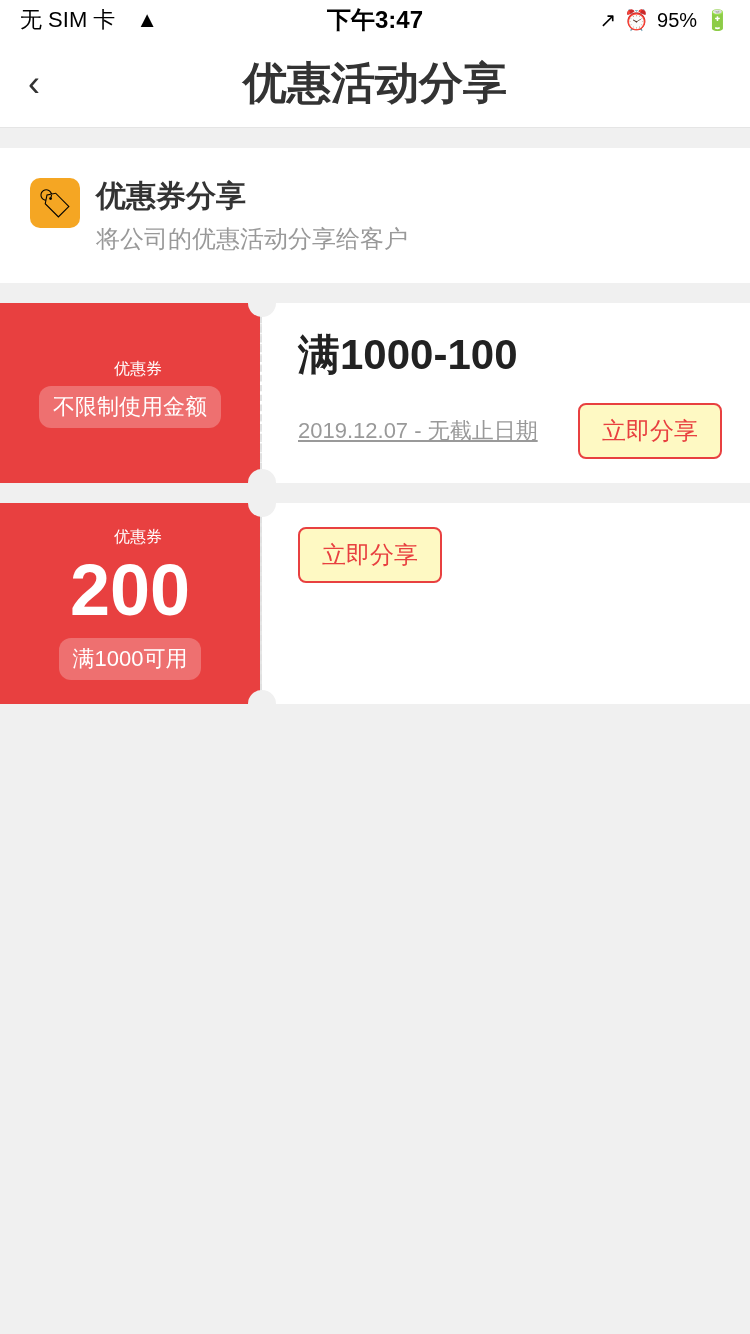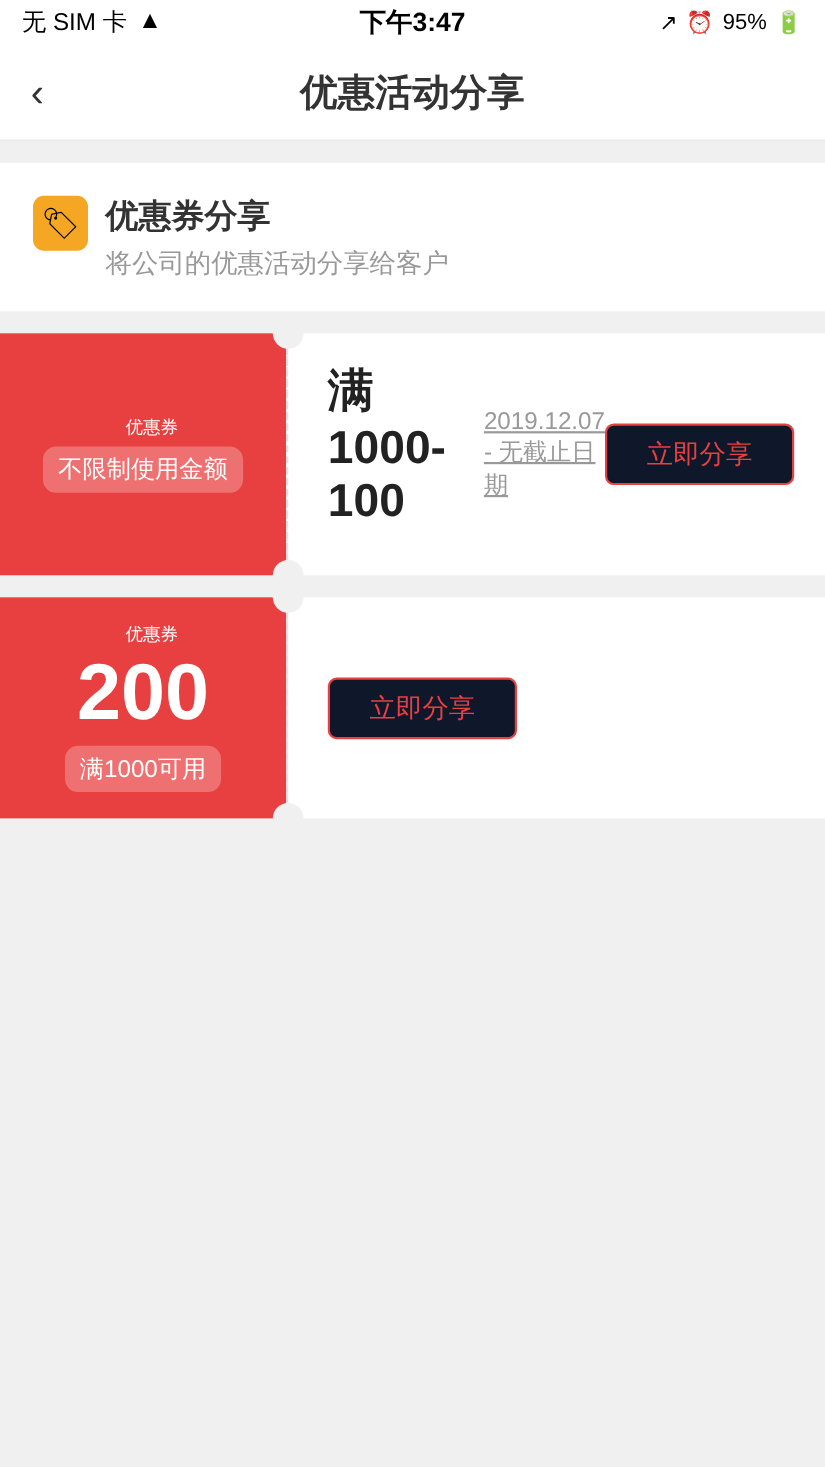--- a/index.html
+++ b/index.html
@@ -19,21 +19,22 @@
       background: #fff;
       display: flex;
       align-items: center;
       justify-content: space-between;
       padding: 0 20px;
       font-size: 24px;
       font-weight: 500;
     }
     .status-left {
       display: flex;
-      gap: 10px;
+      align-items: center;
+      gap: 21px;
       font-size: 22px;
     }
     .status-center {
       font-size: 24px;
       font-weight: 600;
       position: absolute;
       left: 50%;
       transform: translateX(-50%);
     }
     .status-right {
@@ -57,21 +58,21 @@
     .nav-back {
       position: absolute;
       left: 28px;
       font-size: 36px;
       color: #333;
       cursor: pointer;
       display: flex;
       align-items: center;
     }
     .nav-title {
-      font-size: 34px;
+      font-size: 44px;
       font-weight: 600;
       color: #333;
     }
 
     
     .section-header {
       background: #fff;
       padding: 28px 30px;
       display: flex;
       align-items: flex-start;
@@ -182,21 +183,21 @@
       background: rgba(255,255,255,0.25);
       padding: 6px 14px;
       border-radius: 12px;
       text-align: center;
     }
 
     
     .coupon-right {
       flex: 1;
       display: flex;
-      flex-direction: row;
+      flex-direction: column;
       justify-content: space-between;
       padding: 24px 28px 24px 36px;
       border-left: 2px dashed #e5e5e5;
     }
     .coupon-title {
       font-size: 42px;
       font-weight: 700;
       color: #222;
       margin-bottom: 20px;
     }
@@ -206,23 +207,23 @@
       justify-content: space-between;
     }
     .coupon-date {
       font-size: 22px;
       color: #999;
       text-decoration: underline;
     }
     .coupon-share-btn {
       border: 2px solid #e84040;
       color: #e84040;
-      background: #0f172a;
-      font-size: 24px;
-      padding: 10px 36px;
+      background: #fef9c3;
+      font-size: 24px;
+      padding: 10px 22px;
       border-radius: 8px;
       cursor: pointer;
       white-space: nowrap;
     }
 
     
     .coupon-divider {
       position: absolute;
       left: 260px;
       top: 14px;

